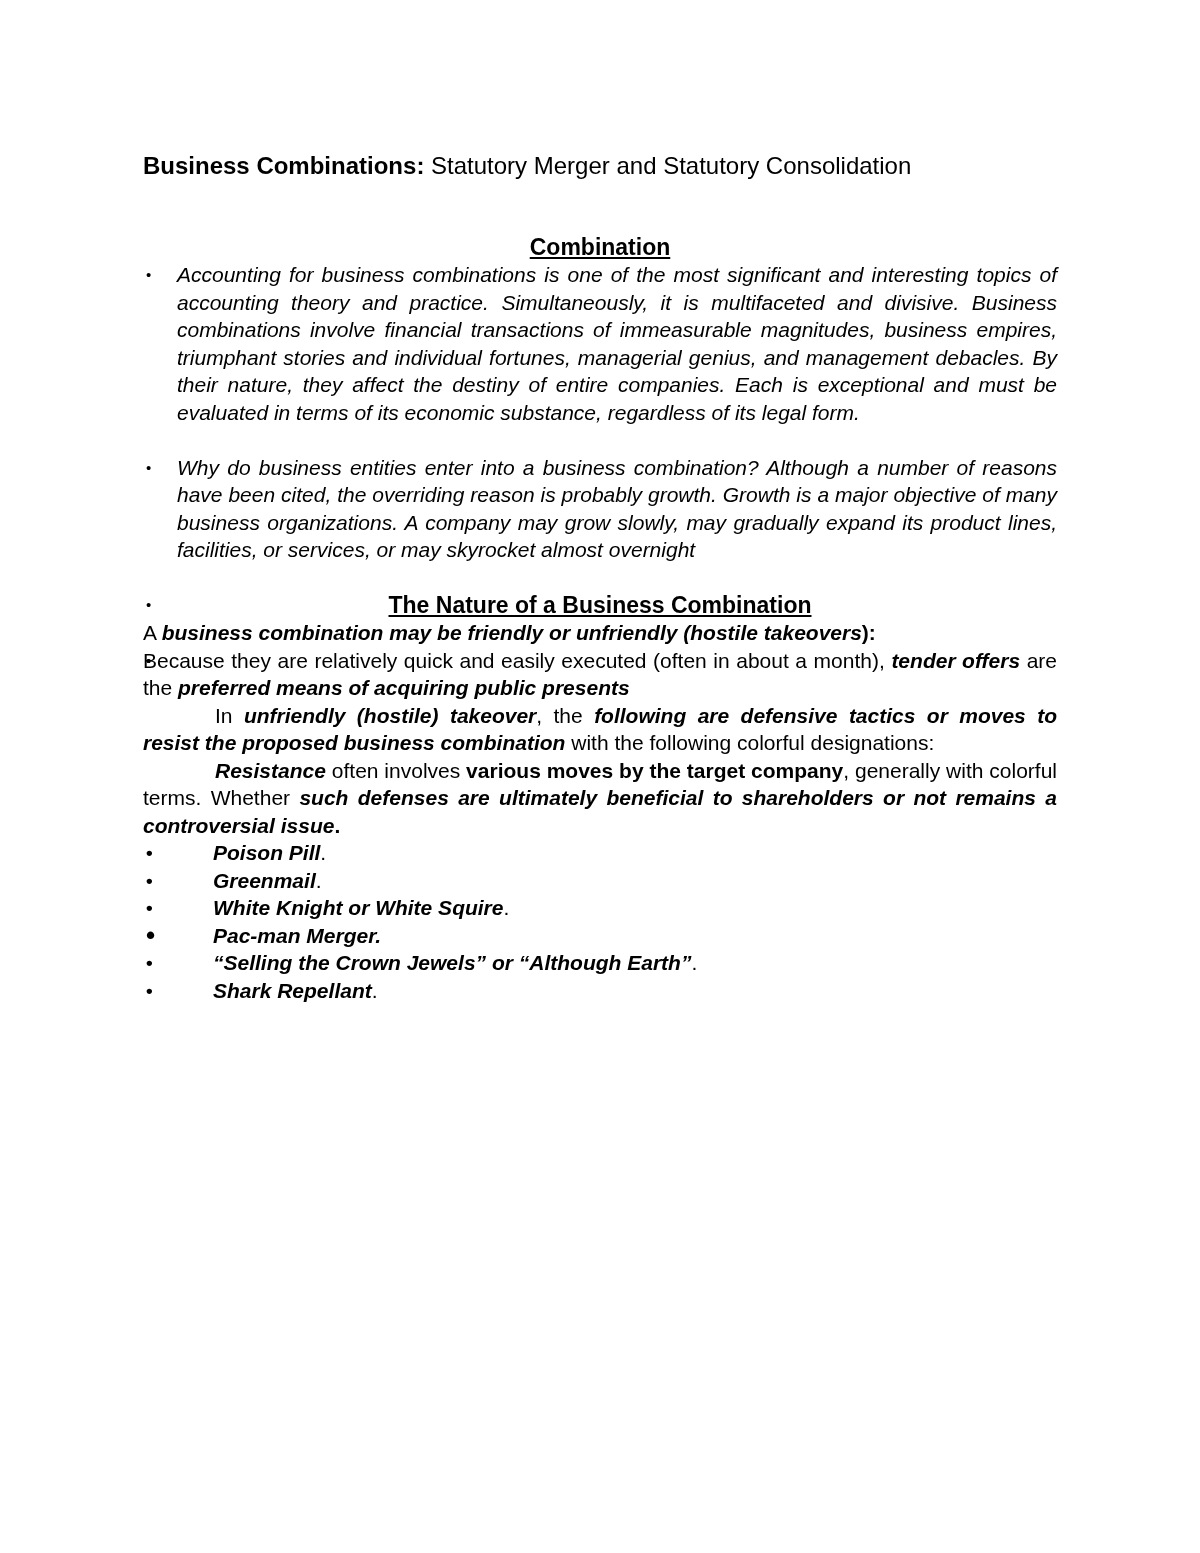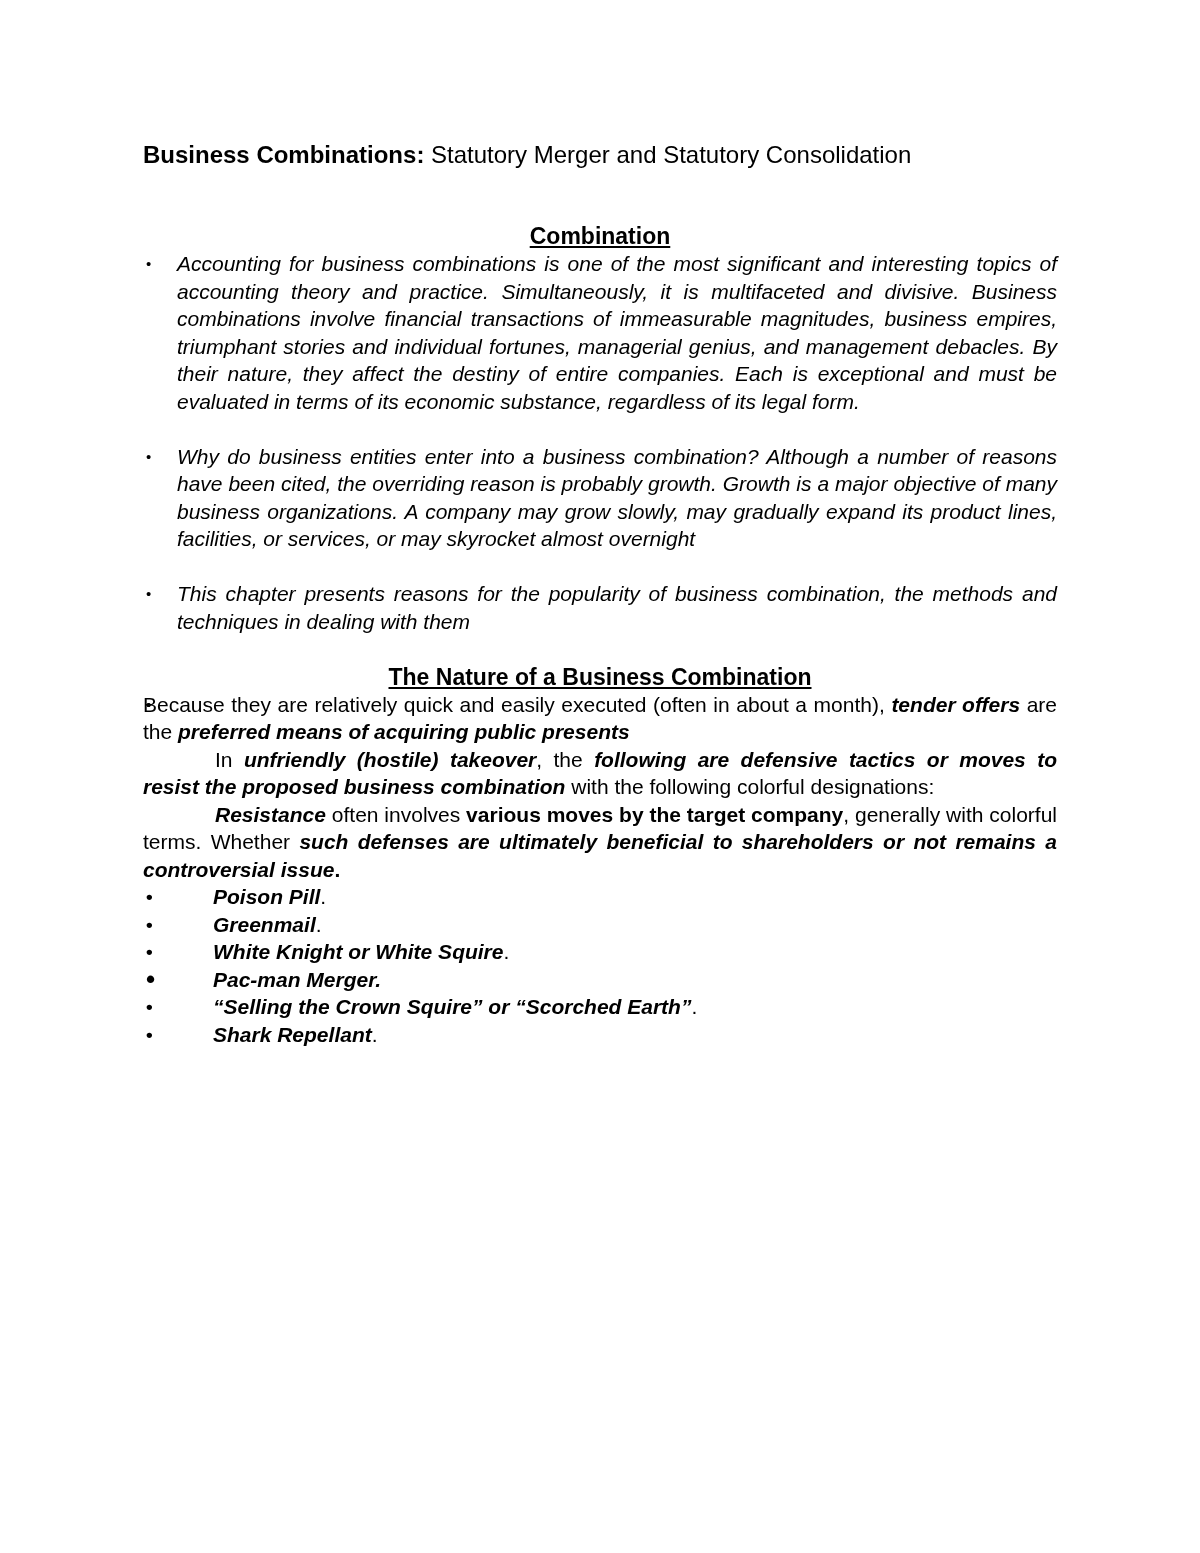--- a/index.html
+++ b/index.html
@@ -12,21 +12,21 @@
   }
   body {
     font-family: "Liberation Sans", "DejaVu Sans", sans-serif;
     color: #000000;
     font-size: 21px;
     line-height: 27.5px;
   }
   .content {
     position: absolute;
     left: 143px;
-    top: 140px;
+    top: 151px;
     width: 914px;
   }
   .title {
     font-size: 24px;
     line-height: 30px;
     margin-bottom: 52px;
     text-align: left;
   }
   .heading {
     font-size: 23px;
@@ -61,26 +61,27 @@
   .u { text-decoration: underline; }
 </style>
 </head>
 <body>
 
 <div class="content">
     <div class="para title"><span><span class="b">Business Combinations:</span><span> Statutory Merger and Statutory Consolidation</span></span></div>
     <div class="heading"><span><span class="b u">Combination</span></span></div>
     <div class="bullet gap-after"><span class="dot">•</span><span><span class="i">Accounting for business combinations is one of the most significant and interesting topics of accounting theory and practice. Simultaneously, it is multifaceted and divisive. Business combinations involve financial transactions of immeasurable magnitudes, business empires, triumphant stories and individual fortunes, managerial genius, and management debacles. By their nature, they affect the destiny of entire companies. Each is exceptional and must be evaluated in terms of its economic substance, regardless of its legal form.</span></span></div>
     <div class="bullet gap-after"><span class="dot">•</span><span><span class="i">Why do business entities enter into a business combination? Although a number of reasons have been cited, the overriding reason is probably growth. Growth is a major objective of many business organizations. A company may grow slowly, may gradually expand its product lines, facilities, or services, or may skyrocket almost overnight</span></span></div>
-    <div class="bullet gap-after"><span class="dot">•</span><span><span class="i">This chapter presents reasons for the popularity of business combination, the methods and techniques in dealing with them</span></span></div>
+    <div class="bullet gap-after"><span class="dot">•</span></div>
     <div class="heading"><span><span class="b u">The Nature of a Business Combination</span></span></div>
+    <div class="para"><span><span>A </span><span class="b i">business combination may be friendly or unfriendly (hostile takeovers</span><span class="b">):</span></span></div>
     <div class="bullet"><span class="dot">•</span></div>
     <div class="bullet"><span class="dot">•</span></div>
     <div class="para"><span><span>Because they are relatively quick and easily executed (often in about a month), </span><span class="b i">tender offers</span><span> are the </span><span class="b i">preferred means of acquiring public presents</span></span></div>
     <div class="para indent"><span><span>In </span><span class="b i">unfriendly (hostile) takeover</span><span>, the </span><span class="b i">following are defensive tactics or moves to resist the proposed business combination</span><span> with the following colorful designations:</span></span></div>
     <div class="para indent"><span><span class="b i">Resistance</span><span> often involves </span><span class="b">various moves by the target company</span><span>, generally with colorful terms. Whether </span><span class="b i">such defenses are ultimately beneficial to shareholders or not remains a controversial issue</span><span class="b">.</span></span></div>
     <div class="bullet2"><span class="dot">•</span><span><span class="b i">Poison Pill</span><span>.</span></span></div>
     <div class="bullet2"><span class="dot">•</span><span><span class="b i">Greenmail</span><span>.</span></span></div>
     <div class="bullet2"><span class="dot">•</span><span><span class="b i">White Knight or White Squire</span><span>.</span></span></div>
     <div class="bullet2"><span class="dot big">•</span><span><span class="b i">Pac-man Merger.</span></span></div>
-    <div class="bullet2"><span class="dot">•</span><span><span class="b i">“Selling the Crown Squire” or “Scorched Earth”</span><span>.</span></span></div>
+    <div class="bullet2"><span class="dot">•</span><span><span class="b i">“Selling the Crown Jewels” or “Although Earth”</span><span>.</span></span></div>
     <div class="bullet2"><span class="dot">•</span><span><span class="b i">Shark Repellant</span><span>.</span></span></div>
   </div>
 
 </body></html>

